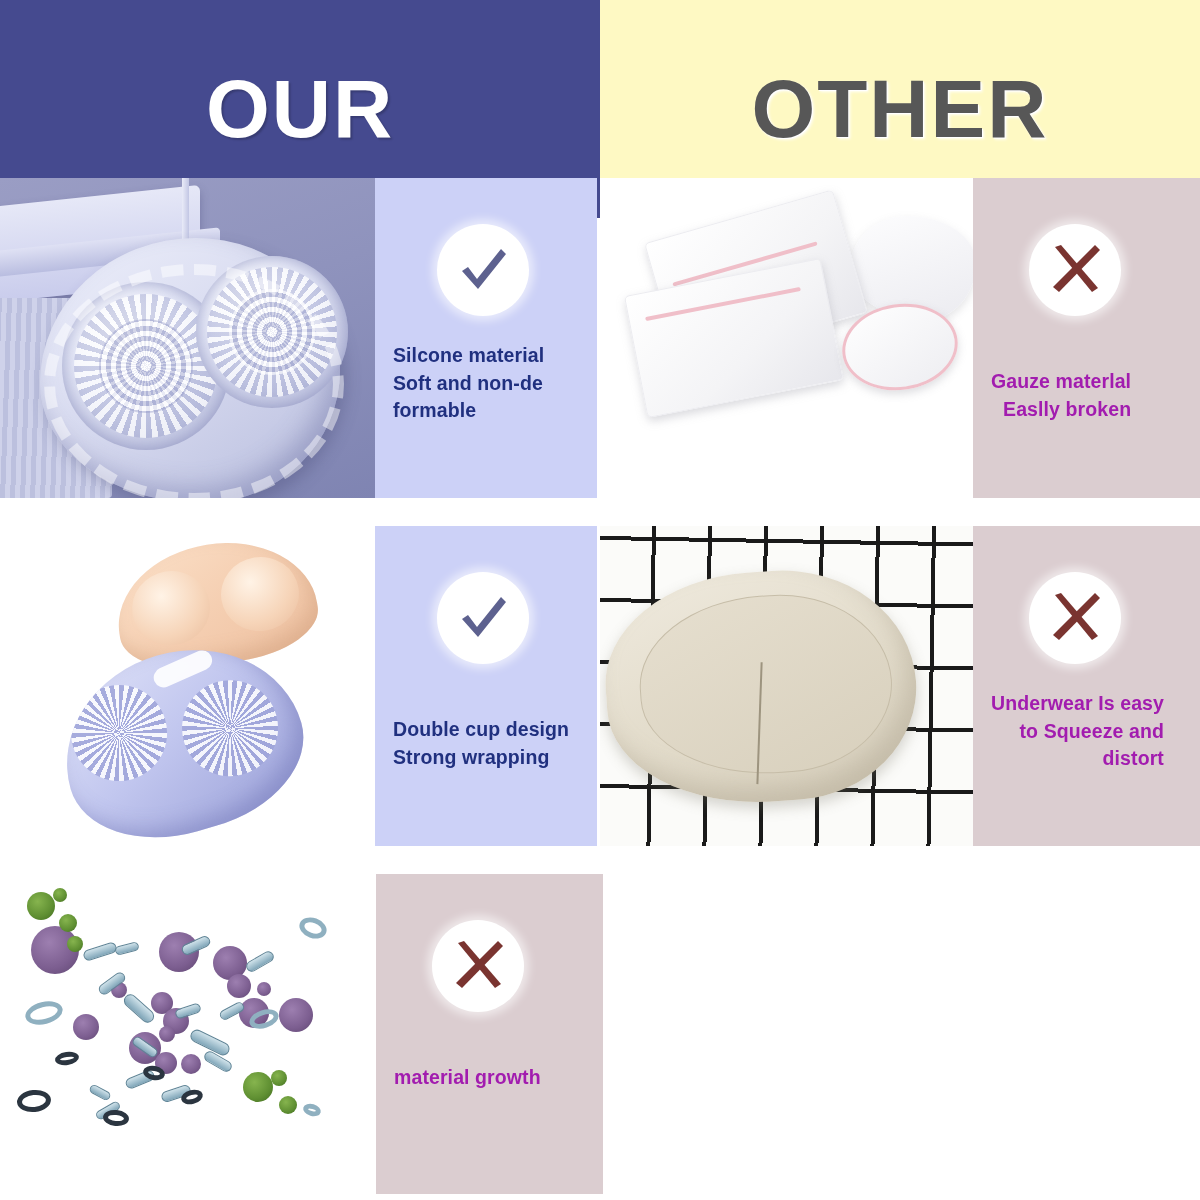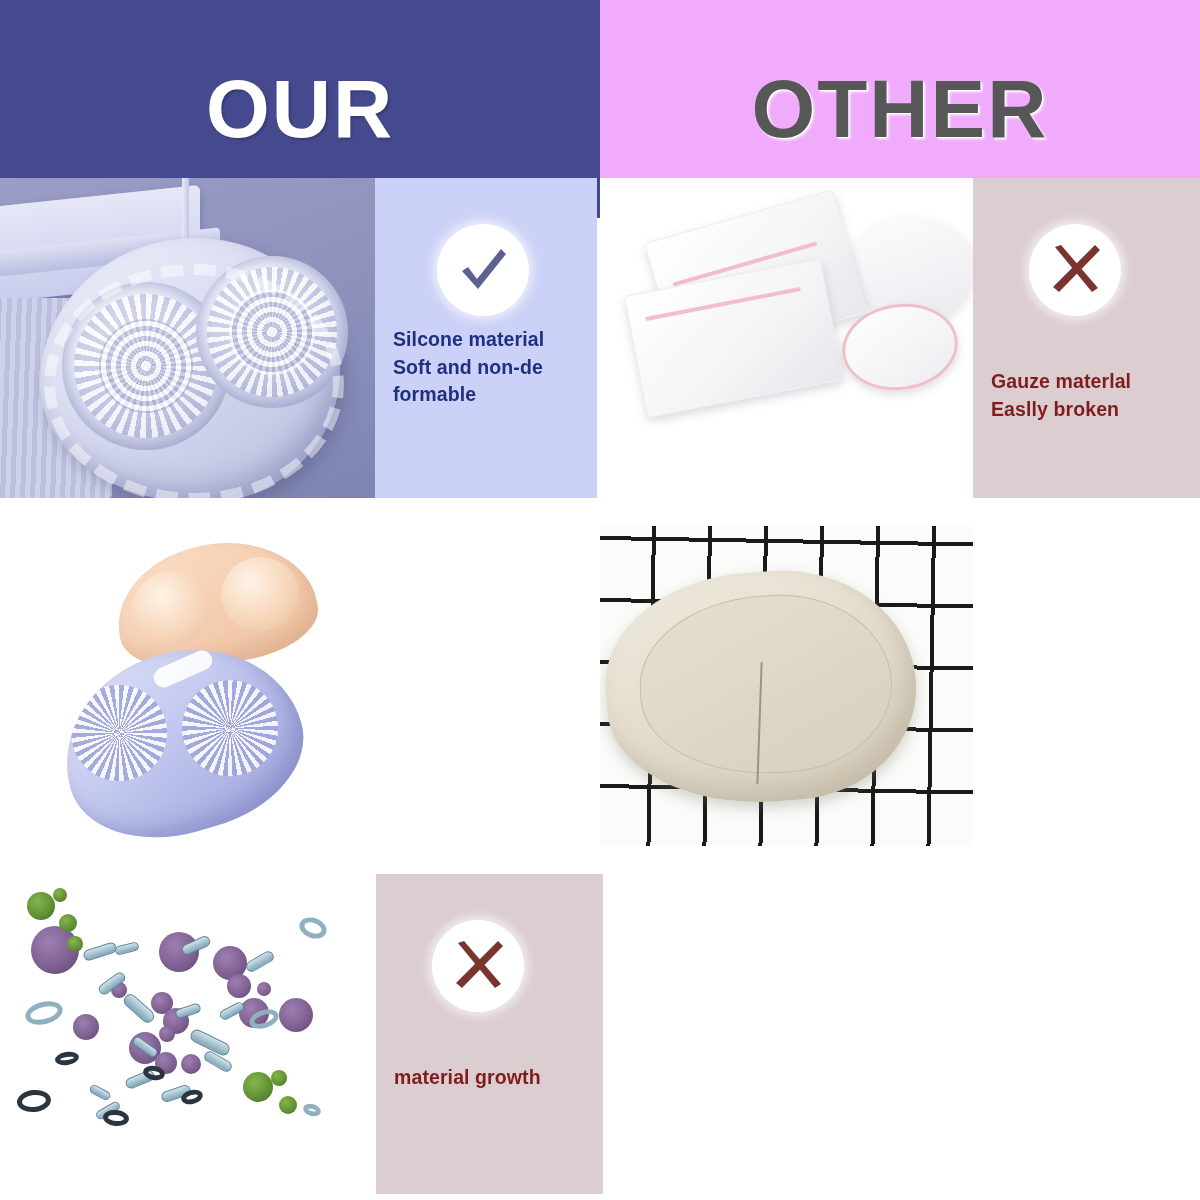--- a/index.html
+++ b/index.html
@@ -11,21 +11,21 @@
   }
   .page { position:relative; width:1200px; height:1200px; background:#fff; }
 
   
   .header { display:flex; width:1200px; height:175px; }
   .header-cell {
     flex:0 0 600px; height:218px;
     display:flex; align-items:center; justify-content:center;
   }
   .header-our   { background:#454a8f; }
-  .header-other { background:#f0abfc; }
+  .header-other { background:#fef9c3; }
   .header-title {
     font-size:82px; font-weight:bold; letter-spacing:2px; line-height:1;
   }
   .title-our   { color:#ffffff; text-shadow:2px 2px 2px rgba(0,0,0,.20); }
   .title-other { color:#575757; text-shadow:1px 1px 0 #ffffff, 2px 2px 3px rgba(255,255,255,.9); }
 
   
   .rows { position:relative; width:1200px; height:1025px; }
   .row { position:relative; display:flex; width:1200px; height:320px; }
   .row + .row { margin-top:28px; }
@@ -51,26 +51,26 @@
     width:92px; height:92px; border-radius:50%;
     background:#ffffff;
     display:flex; align-items:center; justify-content:center;
     margin:0 0 0 44px;
     box-shadow:0 0 9px 5px rgba(255,255,255,.55);
   }
   .badge-other { margin-left:38px; }
   .badge svg { display:block; }
 
   .cap-text {
-    margin-top:10px;
+    margin-top:26px;
     font-size:19.5px; font-weight:bold; line-height:1.42;
     letter-spacing:.1px; white-space:pre-line;
   }
   .cap-text-our   { color:#20307f; }
-  .cap-text-other { color:#7f1d1d; }
+  .cap-text-other { color:#a21caf;text-align:right; }
   .cap-text-low   { margin-top:52px; }
 
   
   .art { position:absolute; inset:0; }
 
   
   .scene-hang { background:linear-gradient(160deg,#9a9dc4 0%,#8f93bd 45%,#7f84b2 100%); }
   .hang-shelf {
     position:absolute; left:-10px; top:18px; width:210px; height:96px;
     background:linear-gradient(180deg,#e6e8f7,#c9ccec);
@@ -328,30 +328,50 @@
 
       <div class="panel panel-our">
         <div class="photo photo-our">
           <div class="art" style="background:#ffffff;">
             <div class="brapad"></div>
             <div class="lattice">
                 <div class="lattice-slot"></div>
               </div>
           </div>
         </div>
+        <div class="caption caption-our">
+          <div class="badge">
+            <svg width="58" height="58" viewBox="0 0 58 58" aria-hidden="true">
+              <path d="M8 30 L14 26 L23 38 L47 8 L52 13 L24 48 Z" fill="#5d618f"></path>
+            </svg>
+          </div>
+          <div class="cap-text cap-text-our cap-text-low">Double cup design
+Strong wrapping</div>
+        </div>
       </div>
 
       <div class="panel panel-other">
         <div class="photo photo-other">
           <div class="art">
             <div class="gridcloth"></div>
             <div class="cupdeform">
                 <div class="seam"></div>
               </div>
           </div>
+        </div>
+        <div class="caption caption-other">
+          <div class="badge badge-other">
+            <svg width="58" height="58" viewBox="0 0 58 58" aria-hidden="true">
+              <path d="M9 6 L15 4 L52 47 L46 51 Z" fill="#7a3430"></path>
+              <path d="M49 4 L54 9 L13 51 L7 46 Z" fill="#7a3430"></path>
+            </svg>
+          </div>
+          <div class="cap-text cap-text-other">Underwear Is easy
+to Squeeze and
+distort</div>
         </div>
       </div>
     </div>
 
     <div class="row">
 
 
       <div class="panel panel-other">
         <div class="photo photo-other">
           <div class="art germfield">

